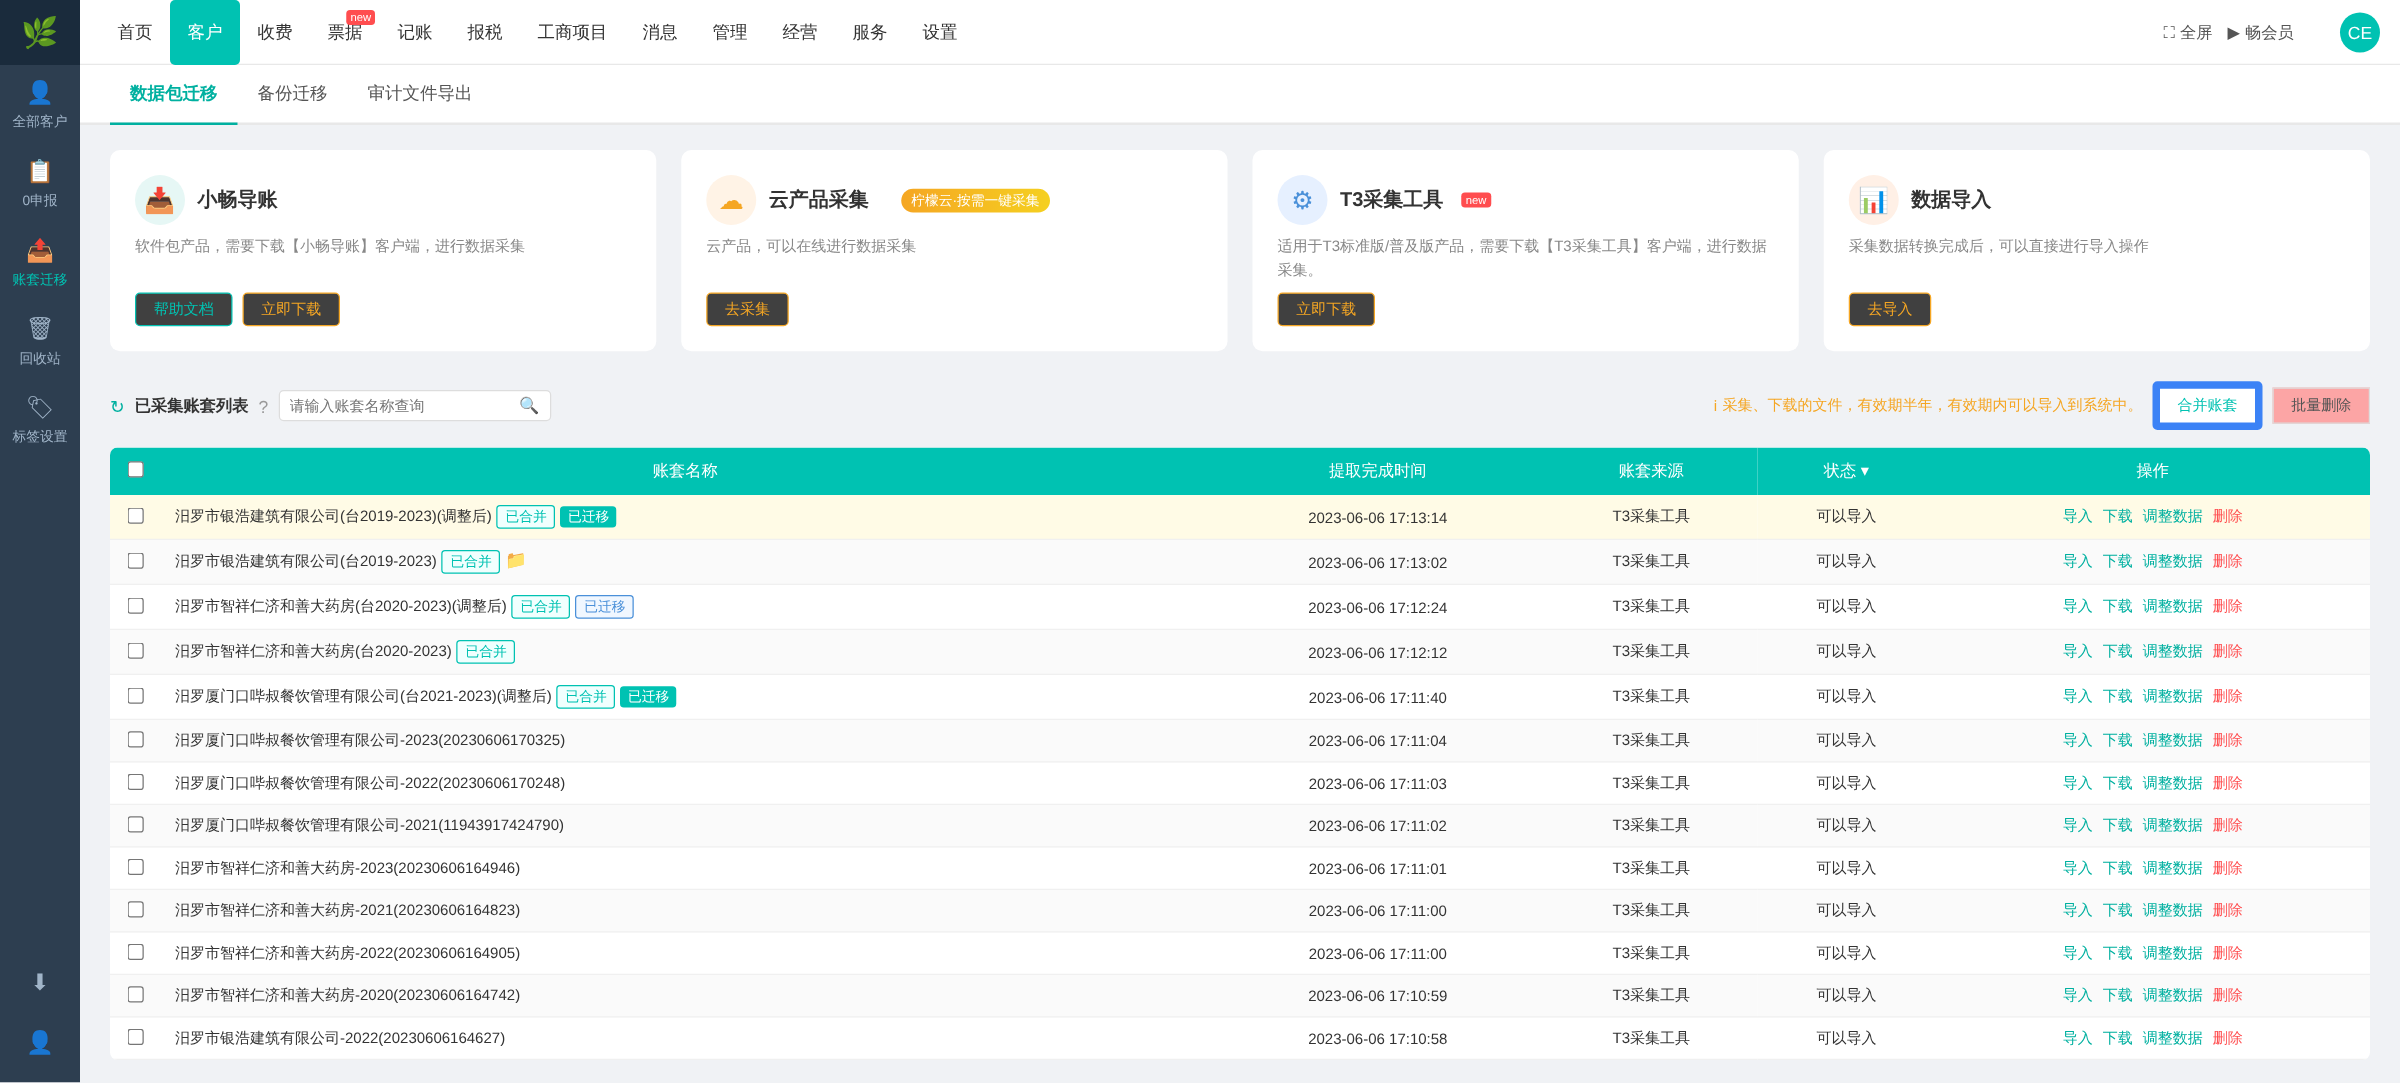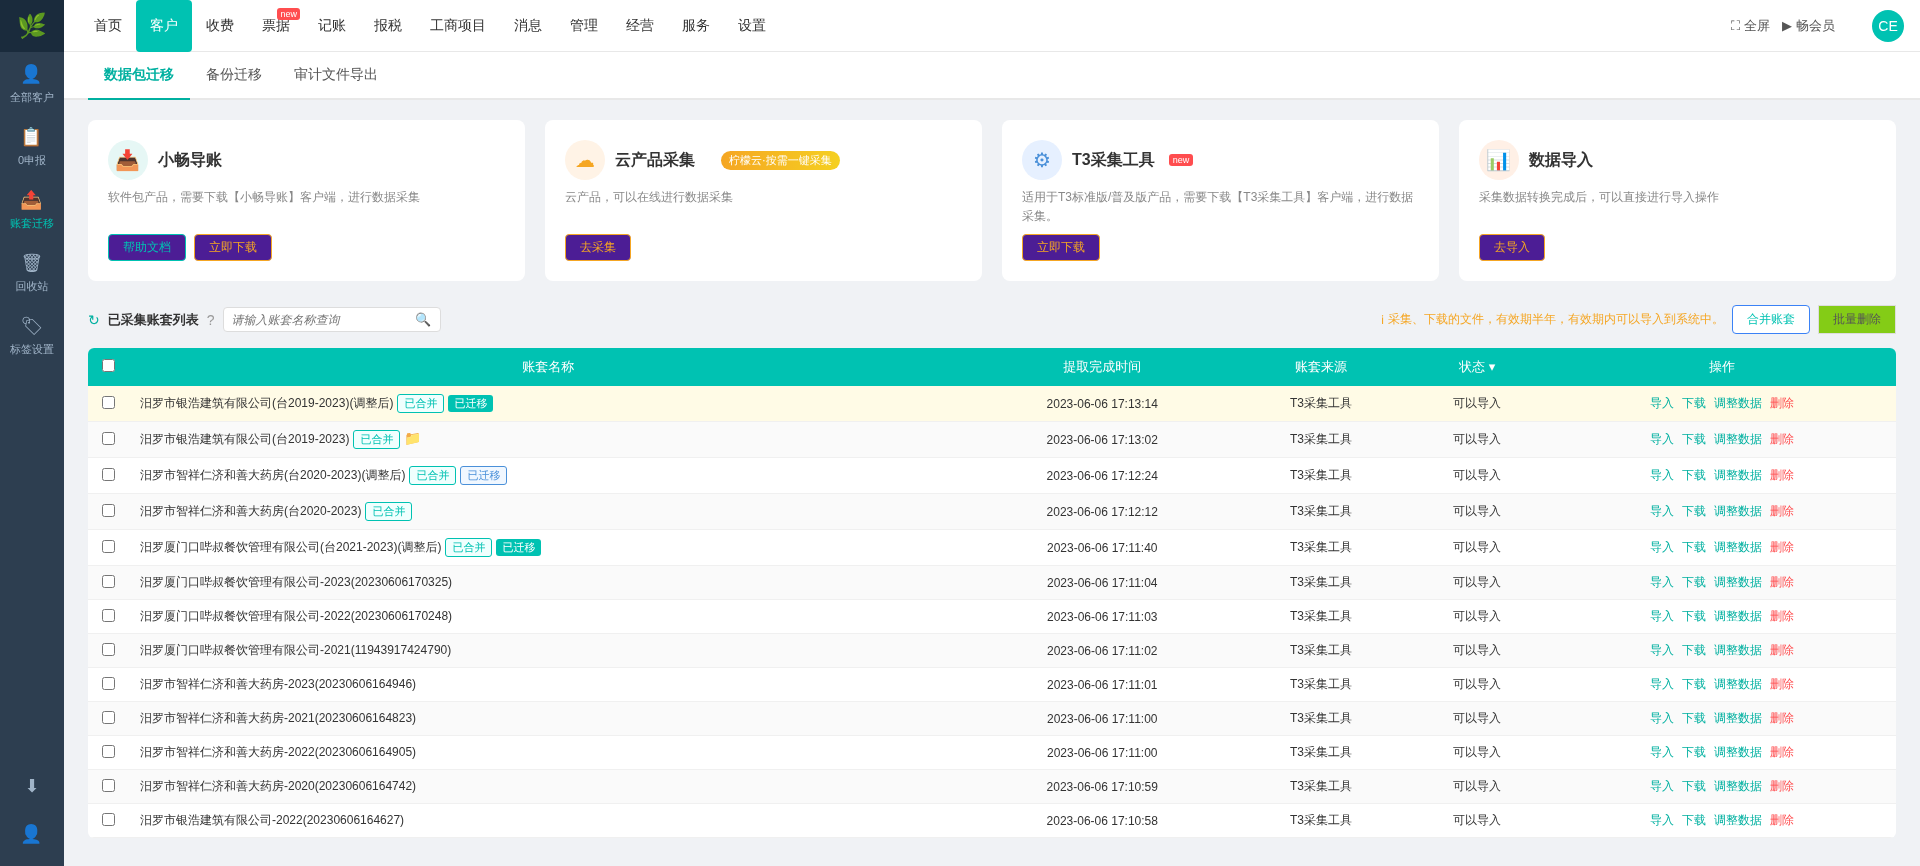--- a/index.html
+++ b/index.html
@@ -212,21 +212,21 @@
       line-height: 1.6;
     }
     .card-actions {
       display: flex;
       gap: 8px;
       margin-top: auto;
     }
     .card-btn {
       border: 1px solid #f5a623;
       color: #f5a623;
-      background: #4c1d95;
+      background: #404040;
       padding: 4px 14px;
       border-radius: 4px;
       cursor: pointer;
       font-size: 12px;
     }
     .card-btn.teal {
       border-color: #00c2b2;
       color: #00c2b2;
     }
     .badge-new-card {
@@ -285,45 +285,44 @@
       padding: 4px 8px;
       background: #fff;
       gap: 4px;
     }
     .search-input {
       border: none;
       outline: none;
       font-size: 12px;
       width: 180px;
       color: #333;
-      font-style: italic;
     }
     .toolbar-right {
       display: flex;
       align-items: center;
       gap: 8px;
     }
     .hint-text {
       color: #f5a623;
       font-size: 12px;
       display: flex;
       align-items: center;
       gap: 4px;
     }
     .btn-merge {
       background: #fff;
-      border: 1px solid #3b82f6;
+      border: 6px solid #3b82f6;
       color: #00c2b2;
       padding: 5px 14px;
       border-radius: 4px;
       cursor: pointer;
       font-size: 12px;
     }
     .btn-batch-del {
-      background: #84cc16;
+      background: #fca5a5;
       border: 1px solid #ddd;
       color: #555;
       padding: 5px 14px;
       border-radius: 0;
       cursor: pointer;
       font-size: 12px;
     }
 
     
     .data-table {

